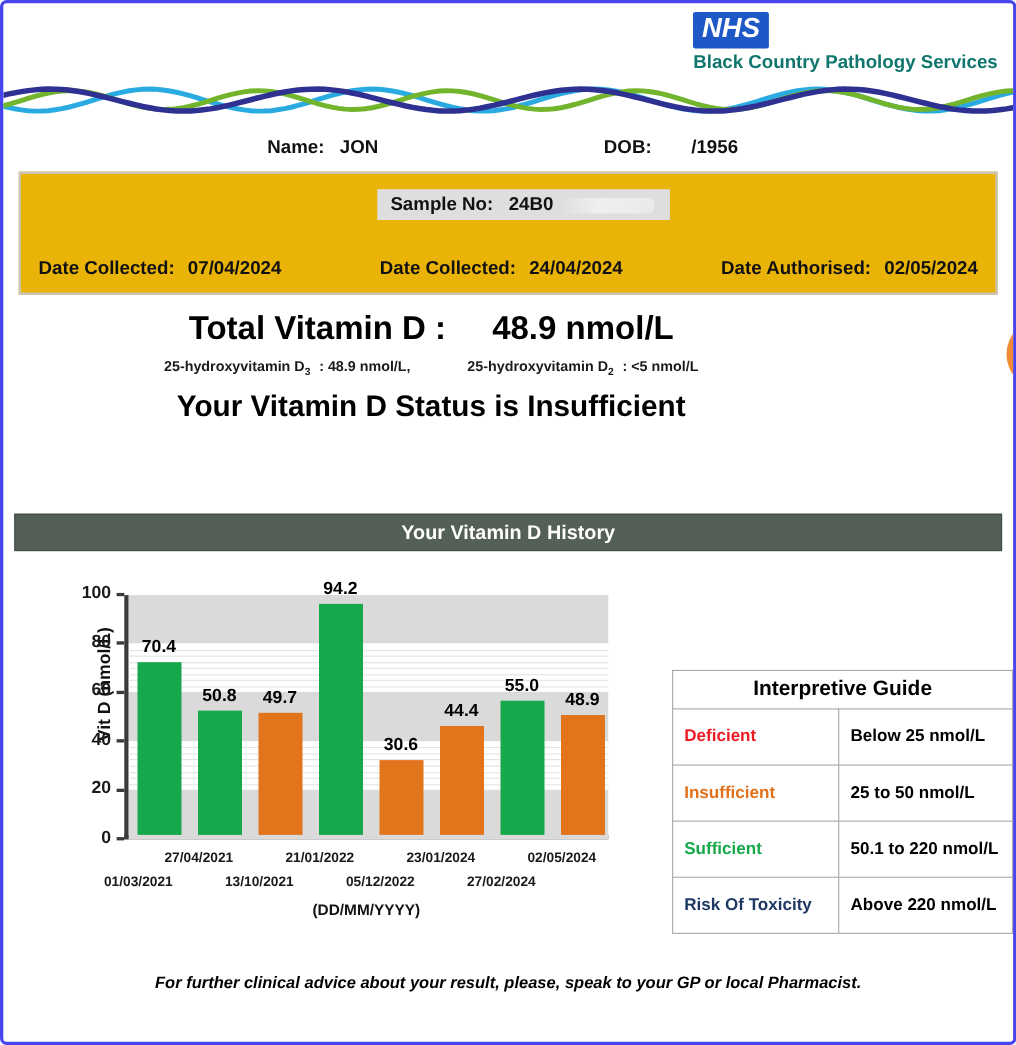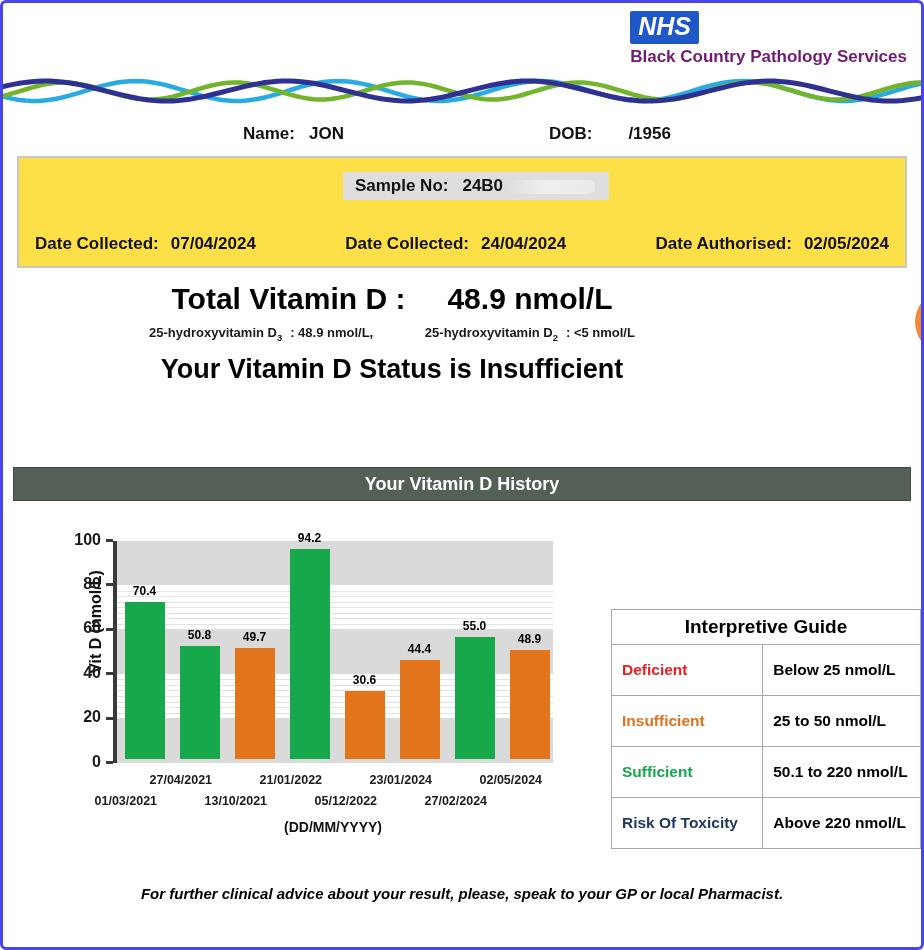--- a/index.html
+++ b/index.html
@@ -12,42 +12,42 @@
     padding-top:8px;
   }
   
   .header{display:flex;justify-content:flex-end;padding-right:14px;}
   .header-right{text-align:left;}
   .nhs-logo{
     display:inline-block;background:#1d58c6;color:#ffffff;
     font-style:italic;font-weight:bold;font-size:25px;
     padding:1px 8px 3px 8px;border-radius:2px;letter-spacing:0px;
   }
-  .org-name{font-weight:bold;font-size:17px;color:#701a75;margin-top:3px;}
+  .org-name{font-weight:bold;font-size:17px;color:#0f766e;margin-top:3px;}
   
   .waves{display:block;width:100%;height:38px;margin-top:5px;}
   
   .details-bar{
     margin:8px 10px 0 10px;height:28px;line-height:28px;
     background:#b7bdb7;text-align:center;font-weight:bold;font-size:17px;color:#101510;
   }
   .history-bar{
     margin:82px 10px 0 10px;height:34px;line-height:32px;
     background:#546055;border:1px solid #414c43;
     text-align:center;font-weight:bold;font-size:18px;color:#ffffff;
   }
   
   .name-row{display:flex;align-items:baseline;padding:14px 0 12px 0;font-size:17px;font-weight:bold;}
   .name-group{margin-left:240px;}
   .dob-group{margin-left:205px;}
   .fld-lbl{margin-right:14px;}
   .dob-group .fld-lbl{margin-right:36px;}
   
   .sample-box{
-    margin:0 14px;border:2px solid #c6c6c6;background:#fde047;
+    margin:0 14px;border:2px solid #c6c6c6;background:#eab308;
     padding:14px 10px 3px 10px;height:112px;
   }
   .sample-line{text-align:center;}
   .sample-highlight{
     display:inline-block;background:#dedede;padding:4px 14px 4px 12px;
     font-size:17px;font-weight:bold;position:relative;left:14px;
   }
   .sample-redact{
     display:inline-block;width:86px;height:14px;vertical-align:middle;
     background:linear-gradient(90deg,#dedede, #efefef 40%, #eaeaea);
@@ -75,21 +75,21 @@
     position:absolute;left:-28px;top:86px;width:222px;text-align:center;
     font-weight:bold;font-size:16px;transform:rotate(-90deg);transform-origin:center center;color:#111;
   }
   .plot{
     position:absolute;left:100px;top:14px;width:440px;height:222px;
     border-left:4px solid #3a3a3a;border-bottom:4px solid #3a3a3a;background:#ffffff;
   }
   .band{position:absolute;left:0;width:100%;}
   .fine-grid{position:absolute;left:0;width:100%;height:1px;background:#e3e3e3;}
   .bar{position:absolute;bottom:0;}
-  .bar-label{position:absolute;font-weight:bold;font-size:12px;text-align:center;color:#000;}
+  .bar-label{position:absolute;font-weight:bold;font-size:16px;text-align:center;color:#000;}
   .ytick-label{position:absolute;font-weight:bold;font-size:16px;text-align:right;width:34px;color:#1a1a1a;}
   .ytick-mark{position:absolute;width:7px;height:3px;background:#3a3a3a;}
   .xlabel{position:absolute;font-weight:bold;font-size:12.5px;width:100px;text-align:left;color:#1a1a1a;white-space:nowrap;}
   .xaxis-title{position:absolute;left:100px;width:440px;top:292px;text-align:center;font-weight:bold;font-size:14px;}
   
   .guide-table{
     border-collapse:collapse;margin:82px 0 0 28px;align-self:flex-start;
     font-size:15.5px;
   }
   .guide-table th,.guide-table td{

